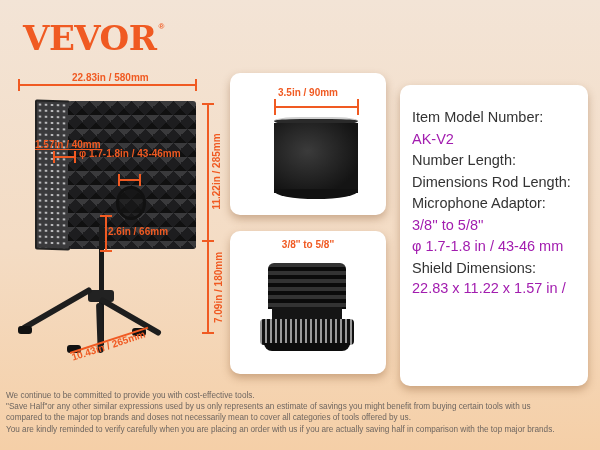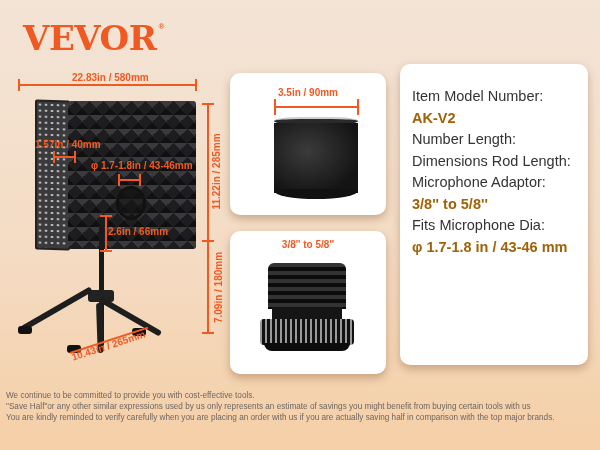--- a/index.html
+++ b/index.html
@@ -51,42 +51,42 @@
   .leg { position:absolute; height:6px; background:#1e1e1e; transform-origin:left center; border-radius:3px; }
   .foot { position:absolute; width:14px; height:8px; background:#111; border-radius:3px; }
 
   
   .card {
     position:absolute; background:#fff; border-radius:10px;
     box-shadow: 0 4px 8px rgba(120,70,30,.35);
   }
   .card-top { left:230px; top:73px; width:156px; height:142px; }
   .card-bottom { left:230px; top:231px; width:156px; height:143px; }
-  .card-spec { left:400px; top:64px; width:188px; height:301px; padding:22px 0 0 12px; }
+  .card-spec { left:400px; top:85px; width:188px; height:301px; padding:22px 0 0 12px; }
 
   .filter {
     position:absolute; left:40px; top:52px; width:84px; height:88px;
   }
   .filter .rim-top { position:absolute; left:0; top:0; width:84px; height:8px; background:#2a2a2a; border-radius:40px/6px; border-top:2px solid #cfcfcf; }
   .filter .body { position:absolute; left:0; top:6px; width:84px; height:70px; background: radial-gradient(ellipse at 40% 40%, #3b3b3b, #141414 75%); }
   .filter .rim-bot { position:absolute; left:0; top:72px; width:84px; height:10px; background:#111; border-radius:0 0 42px 42px / 0 0 8px 8px; }
 
   .adaptor { position:absolute; left:33px; top:44px; width:94px; height:90px; }
   .adaptor .thread { position:absolute; left:8px; top:0; width:78px; height:46px;
     background: repeating-linear-gradient(180deg, #333 0 4px, #0b0b0b 4px 8px); border-radius:6px 6px 0 0; }
   .adaptor .neck { position:absolute; left:12px; top:44px; width:70px; height:14px; background:#151515; }
   .adaptor .knurl { position:absolute; left:0; top:56px; width:94px; height:26px;
     background: repeating-linear-gradient(90deg, #9a9a9a 0 2px, #111 2px 5px); border-radius:4px; }
   .adaptor .base { position:absolute; left:4px; top:80px; width:86px; height:8px; background:#0c0c0c; border-radius:0 0 40px 40px; }
 
   .card-label { position:absolute; width:100%; text-align:center; color:#f05a22; font-weight:bold; font-size:10px; }
 
   .spec-row { font-size:14.5px; line-height:21.5px; white-space:nowrap; }
   .spec-label { color:#333; }
-  .spec-value { color:#a16207; font-weight:bold; }
+  .spec-value { color:#a21caf; font-weight:normal; }
 
   .disclaimer {
     position:absolute; left:6px; top:390px; width:594px;
     font-size:8.2px; line-height:11.2px; color:#6e6660;
   }
 </style>
 </head>
 <body>
 
 <div class="logo"><span>VEVOR</span><sup>®</sup></div>
@@ -103,26 +103,26 @@
   <div class="pole" style="left:99px; top:225px; width:5px; height:120px;"></div>
   <div class="tripod-hub" style="left:88px; top:290px; width:26px; height:12px;"></div>
   <div class="leg" style="left:22px; top:326px; width:80px; transform:rotate(-30deg);"></div>
   <div class="leg" style="left:100px; top:296px; width:70px; transform:rotate(30deg);"></div>
   <div class="leg" style="left:99px; top:300px; width:50px; transform:rotate(88deg);"></div>
   <div class="foot" style="left:18px; top:326px;"></div>
   <div class="foot" style="left:132px; top:328px;"></div>
   <div class="foot" style="left:67px; top:345px;"></div>
 </div>
 
-<div class="dim-label" style="left:35px; top:139px;">1.57in / 40mm</div>
+<div class="dim-label" style="left:35px; top:139px;text-decoration:underline;">1.57in / 40mm</div>
 <div class="hline" style="left:53px; top:156px; width:22px;"></div>
 <div class="cap-v" style="left:53px; top:151px; height:12px;"></div>
 <div class="cap-v" style="left:74px; top:151px; height:12px;"></div>
 
-<div class="dim-label" style="left:79px; top:160px;margin-left:12px;">φ 1.7-1.8in / 43-46mm</div>
+<div class="dim-label" style="left:79px; top:148px;">φ 1.7-1.8in / 43-46mm</div>
 <div class="hline" style="left:118px; top:179px; width:22px;"></div>
 <div class="cap-v" style="left:118px; top:174px; height:12px;"></div>
 <div class="cap-v" style="left:139px; top:174px; height:12px;"></div>
 
 <div class="dim-label" style="left:108px; top:226px;">2.6in / 66mm</div>
 <div class="vline" style="left:105px; top:215px; height:36px;"></div>
 <div class="cap-h" style="left:100px; top:215px; width:12px;"></div>
 <div class="cap-h" style="left:100px; top:250px; width:12px;"></div>
 
 <div class="vline" style="left:207px; top:103px; height:138px;"></div>
@@ -159,21 +159,23 @@
   </div>
 </div>
 
 <div class="card card-spec">
   <div class="spec-row spec-label">Item Model Number:</div>
   <div class="spec-row spec-value">AK-V2</div>
   <div class="spec-row spec-label">Number Length:</div>
   <div class="spec-row spec-label">Dimensions Rod Length:</div>
   <div class="spec-row spec-label">Microphone Adaptor:</div>
   <div class="spec-row spec-value">3/8'' to 5/8''</div>
-  <div class="spec-row spec-label">Fits Microphone Dia:</div>
   <div class="spec-row spec-value">φ 1.7-1.8 in / 43-46 mm</div>
+  <div class="spec-row spec-label">Shield Dimensions:</div>
+  <div class="spec-row spec-value" style="line-height:18px;">22.83 x 11.22 x 1.57 in /</div>
 </div>
 
 <div class="disclaimer">
   <div>We continue to be committed to provide you with cost-effective tools.</div>
   <div>"Save Half"or any other similar expressions used by us only represents an estimate of savings you might benefit from buying certain tools with us</div>
+  <div>compared to the major top brands and doses not necessarily mean to cover all categories of tools offered by us.</div>
   <div>You are kindly reminded to verify carefully when you are placing an order with us if you are actually saving half in comparison with the top major brands.</div>
 </div>
 
 </body></html>

